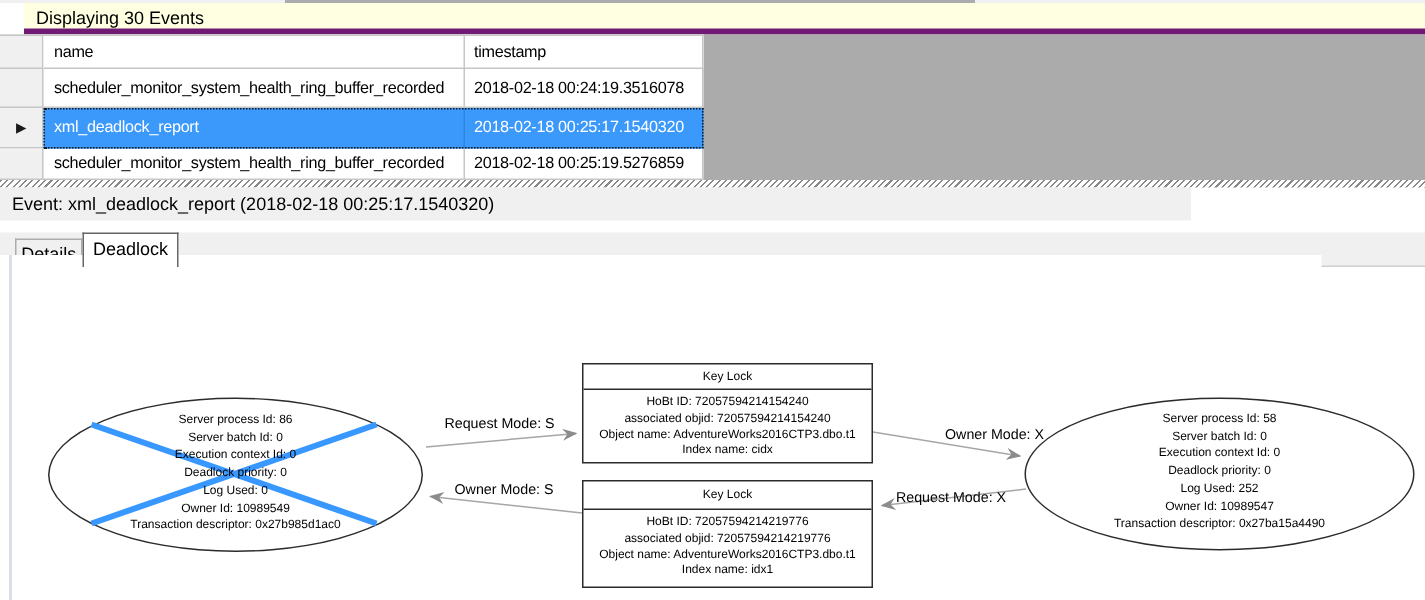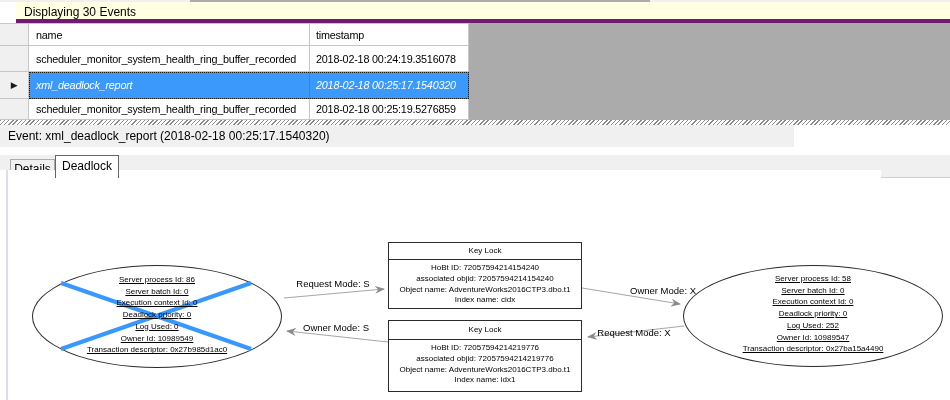--- a/index.html
+++ b/index.html
@@ -30,21 +30,21 @@
   .c-name{width:281px;padding-left:7px;}
   .c-ts{width:159px;padding-left:6px;}
   .g-header{top:0;height:23px;border-top:1px solid #c6c6c6;}
   .g-header .gcell{background:#fff;}
   .g-header .sel-col{background:#f0f0f0;}
   .g-r1{top:23px;height:26px;}
   .g-r2{top:49px;height:27px;}
   .g-r3{top:76px;height:21px;}
   .row-cells{display:flex;}
   .selected .c-name,.selected .c-ts{
-    background:#3b99fc;color:#fff;border-right:1px solid #2f85e0;border-bottom:1px solid #2f85e0;font-style:italic;
+    background:#3b99fc;color:#fff;border-right:1px solid #2f85e0;border-bottom:1px solid #2f85e0;
   }
   .selected .row-cells{outline:1px dotted #1a1a1a;outline-offset:-1px;}
   .row-marker{font-size:9px;color:#1a1a1a;}
 
   
   .splitter{
     position:absolute;left:0;top:120px;width:950px;height:5px;background:#fff;
     background-image:repeating-linear-gradient(135deg,#8a8a8a 0 1px,#ffffff 1px 3px);
   }
 
@@ -75,21 +75,21 @@
              font-size:8px;color:#000;text-align:center;}
   .rect-top{left:388px;top:72px;width:194px;height:67px;}
   .rect-bottom{left:388px;top:150px;width:194px;height:72px;}
   .rect-title{height:16px;line-height:16px;border-bottom:1px solid #2b2b2b;}
   .rect-bottom .rect-title{height:18px;line-height:18px;}
   .rect-body{padding-top:3px;line-height:10.8px;}
 
   svg.overlay{position:absolute;left:0;top:0;z-index:3;pointer-events:none;}
 
   .ell-text{position:absolute;z-index:4;display:flex;flex-direction:column;justify-content:center;
-            text-align:center;font-size:8px;line-height:11.7px;color:#000;text-decoration:underline;}
+            text-align:center;font-size:8px;line-height:11.7px;color:#000;}
   .ell-text-left{left:47px;top:99px;width:220px;height:92px;}
   .ell-text-right{left:689px;top:99px;width:248px;height:90px;}
 
   .edge-label{position:absolute;z-index:4;transform:translate(-50%,-50%);
               font-size:9.5px;color:#000;white-space:nowrap;}
   .lbl-1{left:333px;top:113px;}
   .lbl-2{left:336px;top:157px;}
   .lbl-3{left:663px;top:120px;}
   .lbl-4{left:634px;top:162px;}
 </style>

